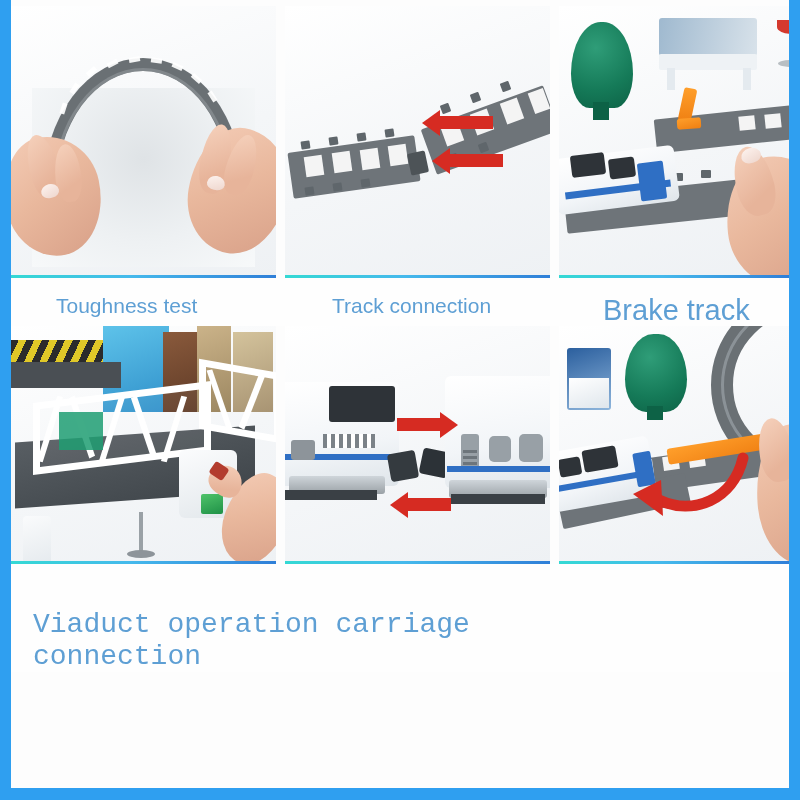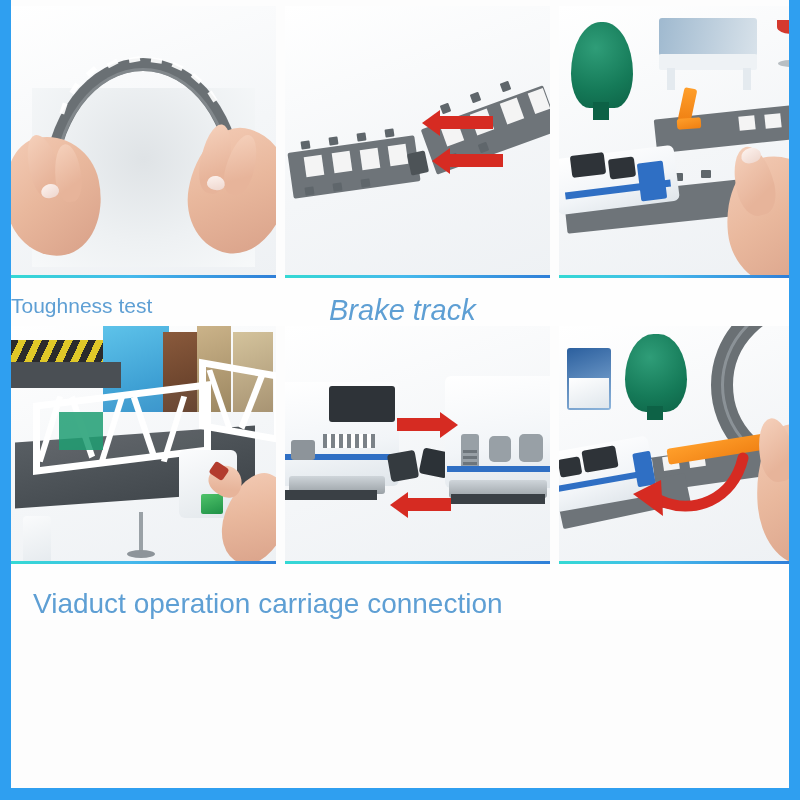--- a/index.html
+++ b/index.html
@@ -96,29 +96,29 @@
     background: #fefefe;
   }
   .cap {
     color: #5e9fd4;
     font-size: 21px;
     font-weight: 400;
     line-height: 1.12;
     padding: 16px 0 0 0;
     white-space: pre-line;
   }
-  .cap-a { flex: 0 0 265px; }
+  .cap-a { flex: 0 0 265px; padding-left: 45px; }
   .cap-b { flex: 0 0 265px; margin-left: 9px; padding-left: 47px; }
-  .cap-c { flex: 1 1 auto;  margin-left: 9px; padding-left: 44px; font-style: italic; }
+  .cap-c { flex: 1 1 auto;  margin-left: 9px; padding-left: 44px; }
 
   .cap-big   { font-size: 29px; }
   .cap-wide  { font-size: 28px; padding-left: 22px; }
   .cap-small { font-size: 21px; padding-left: 50px; }
 
-  .cap-row-2 { padding-top: 8px; }
+  .cap-row-2 { padding-top: 29px; font-family: Liberation Mono, monospace; }
 
   
   .bg-white { position:absolute; inset:0; background:
       linear-gradient(160deg,#ffffff 0%, #f4f6f8 55%, #eef1f4 100%); }
 
   
   .rail {
     position: absolute;
     background: #6e7479;
     border-radius: 2px;
@@ -322,20 +322,21 @@
 
             <div class="hand" style="left:168px;top:150px;width:104px;height:130px;transform:rotate(-6deg);"></div>
             <div class="finger" style="left:176px;top:140px;width:38px;height:70px;transform:rotate(-14deg);"></div>
             <div class="nail" style="left:182px;top:142px;width:20px;height:15px;transform:rotate(-14deg);"></div>
           </div>
         </div>
       </div>
 
       <div class="caption-row">
         <div class="cap cap-a">Toughness test</div>
+        <div class="cap cap-b">Track connection</div>
         <div class="cap cap-c cap-big">Brake track</div>
       </div>
 
       <div class="grid-row row-2">
 
         <div class="cell cell-a">
           <div class="photo h2">
             <div class="bg-white"></div>
 
             <div class="bldg" style="left:92px;top:0px;width:66px;height:86px;

